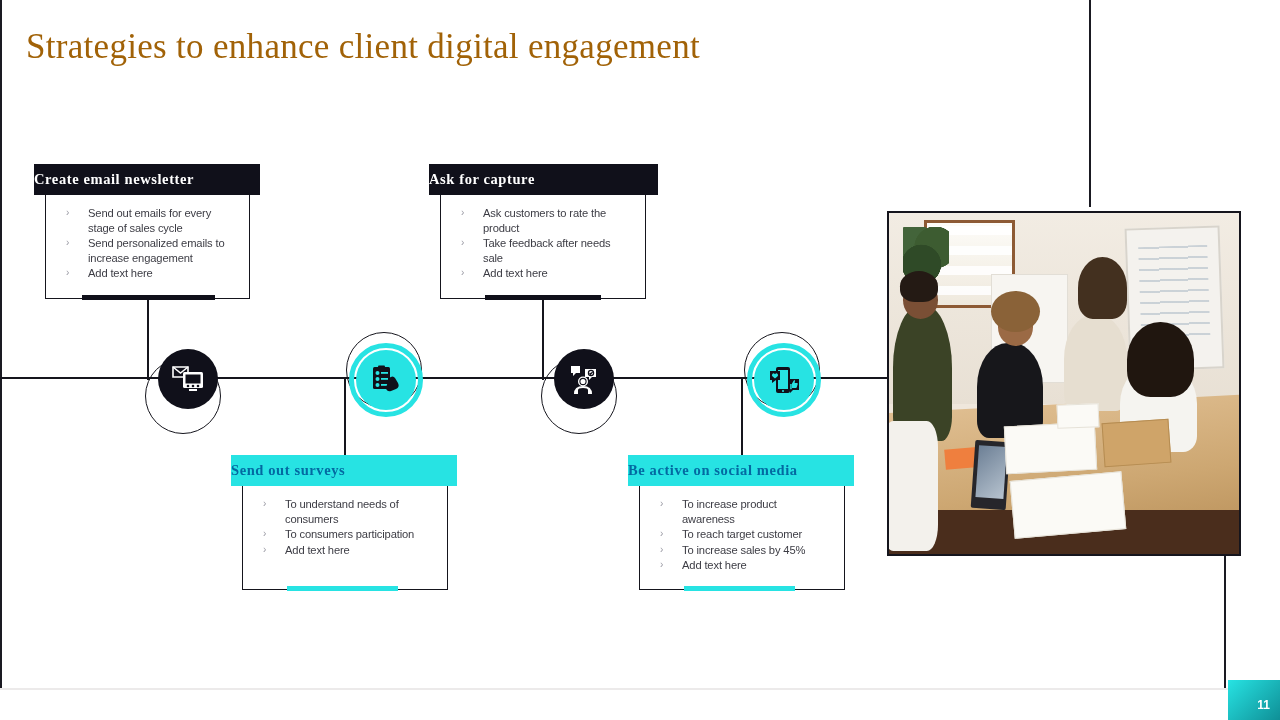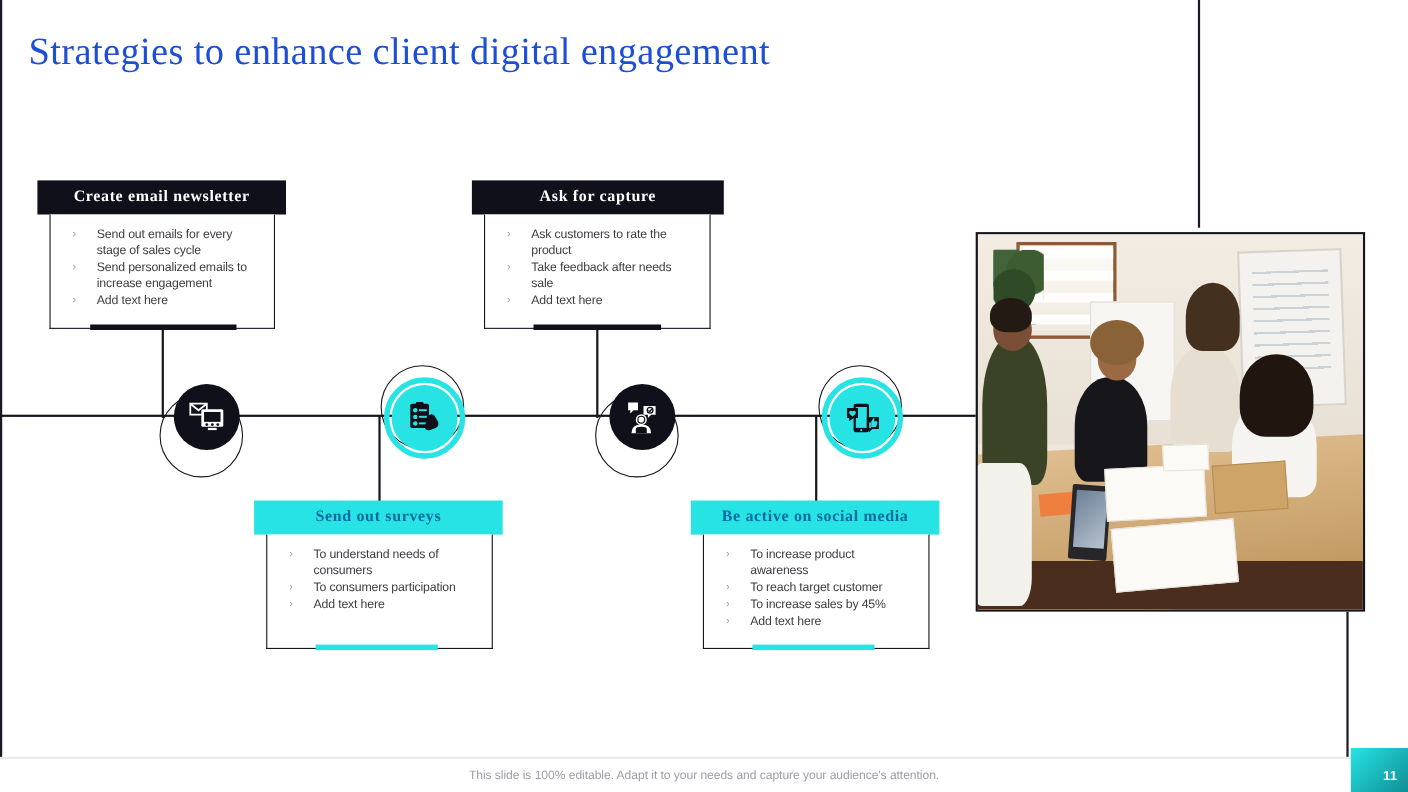--- a/index.html
+++ b/index.html
@@ -26,21 +26,21 @@
   }
   .frame-right-bottom {
     position: absolute; left: 1224px; top: 556px;
     width: 2px; height: 134px; background: #1a1a22;
   }
 
   
   .title {
     position: absolute; left: 26px; top: 27px;
     font-family: "Liberation Serif", serif;
-    font-size: 35px; font-weight: 400; color: #1d4ed8;
+    font-size: 35px; font-weight: 400; color: #a16207;
     letter-spacing: 0.3px; white-space: nowrap;
   }
   .subtitle {
     position: absolute; left: 27px; top: 81px;
     width: 1010px;
     font-size: 10.5px; color: #76767e; line-height: 15px;
     letter-spacing: -0.1px;
   }
 
   
@@ -50,21 +50,20 @@
   }
   .connector {
     position: absolute; width: 1.6px; background: #15151d;
   }
 
   
   .card { position: absolute; }
   .card-head {
     position: absolute; left: 0; top: 0;
     height: 31px; line-height: 31px;
-    text-align: center;
     font-family: "Liberation Serif", serif;
     font-weight: bold; font-size: 14.5px;
     letter-spacing: 0.6px;
   }
   .card-head.dark { background: #10101a; color: #ffffff; }
   .card-head.cyan { background: #27e3e3; color: #0369a1; }
   .card-body {
     position: absolute;
     border: 1.4px solid #15151d;
     border-top: none;
@@ -375,16 +374,15 @@
       <div class="ph-orange"></div>
       <div class="ph-tablet"></div>
       <div class="ph-paper" style="left:33%; top:62%; width:26%; height:14%; transform:rotate(-3deg);"></div>
       <div class="ph-paper" style="left:61%; top:61%; width:19%; height:13%; background:#cfa469; border-color:#b58c52; transform:rotate(-4deg);"></div>
       <div class="ph-paper" style="left:35%; top:77%; width:32%; height:17%; transform:rotate(-5deg);"></div>
       <div class="ph-paper" style="left:48%; top:56%; width:12%; height:7%; transform:rotate(-2deg);"></div>
     </div>
   </div>
 
   <div class="footer-rule"></div>
-  <div class="footer-note">This slide is 100% editable. Adapt it to your needs and capture your audience's attention.</div>
   <div class="page-badge">11</div>
 
 </div>
 
 </body></html>

